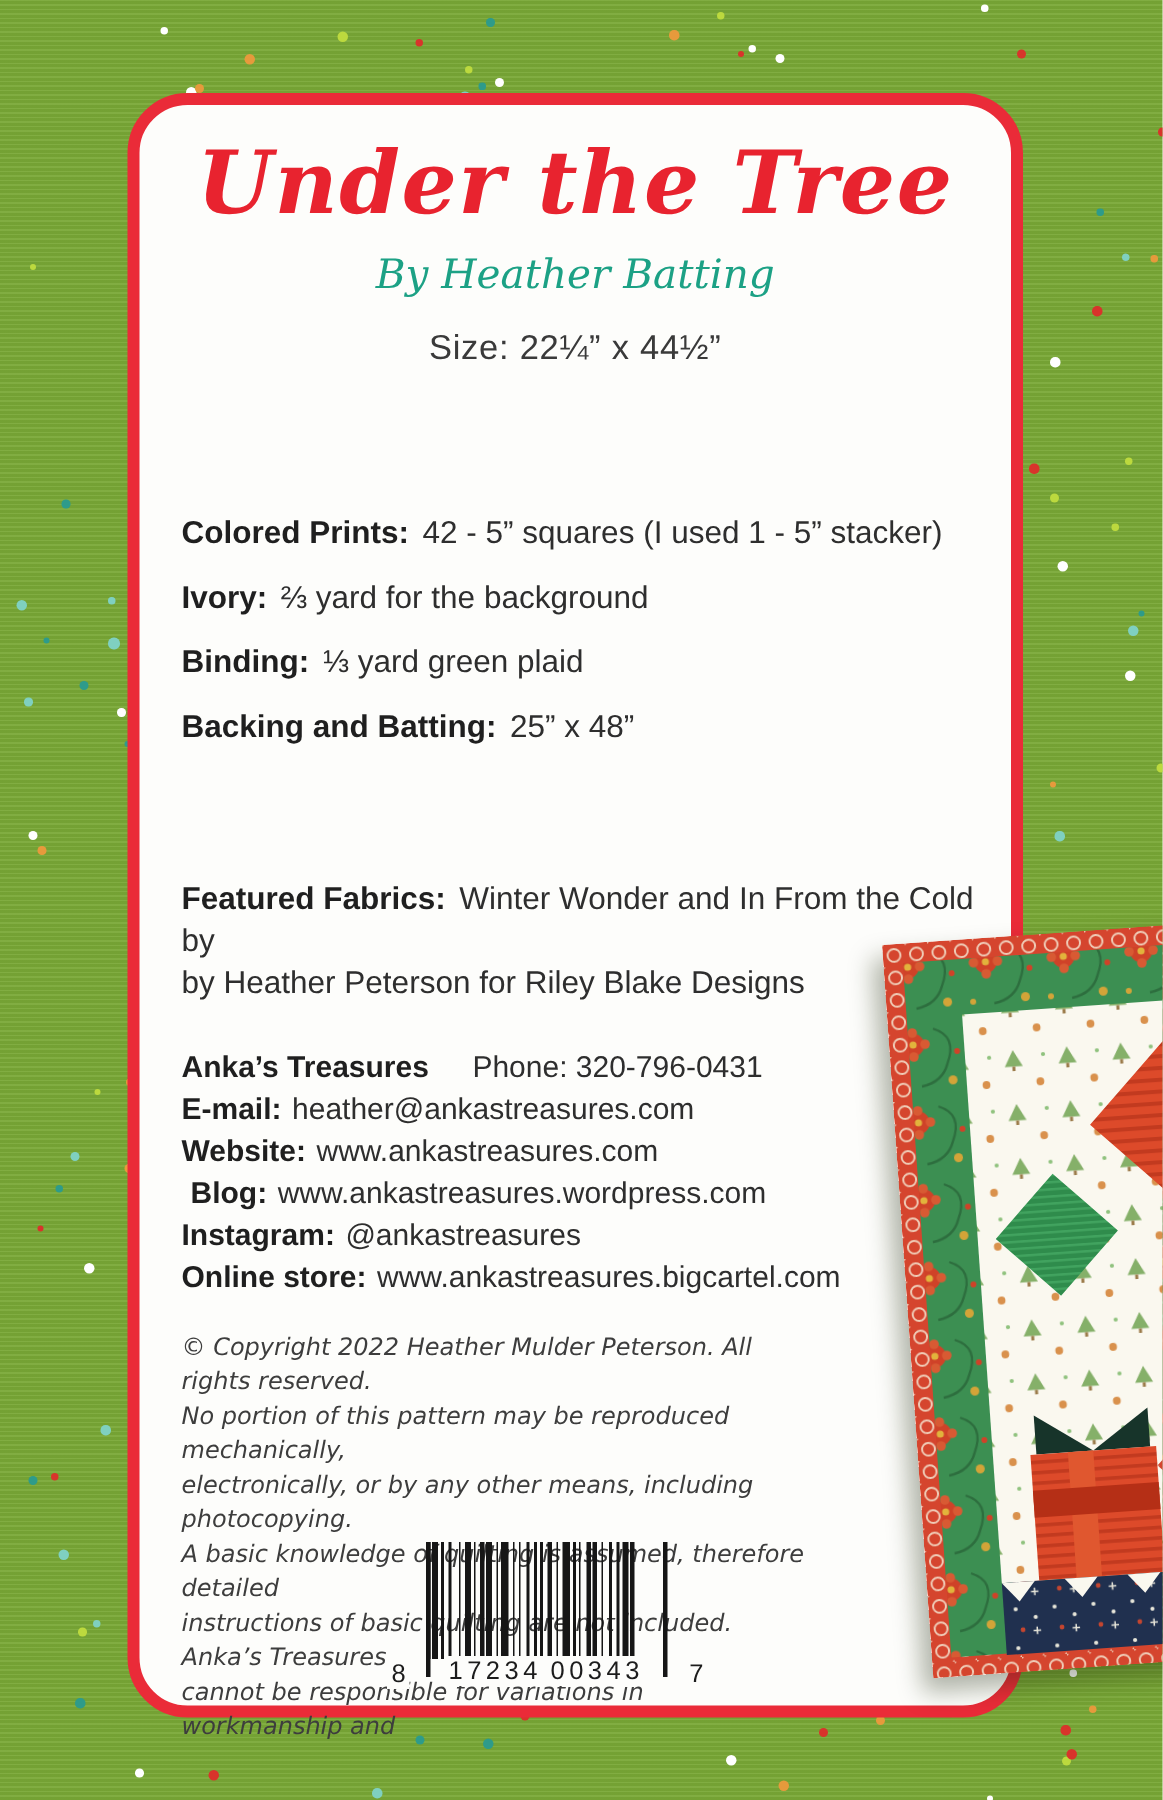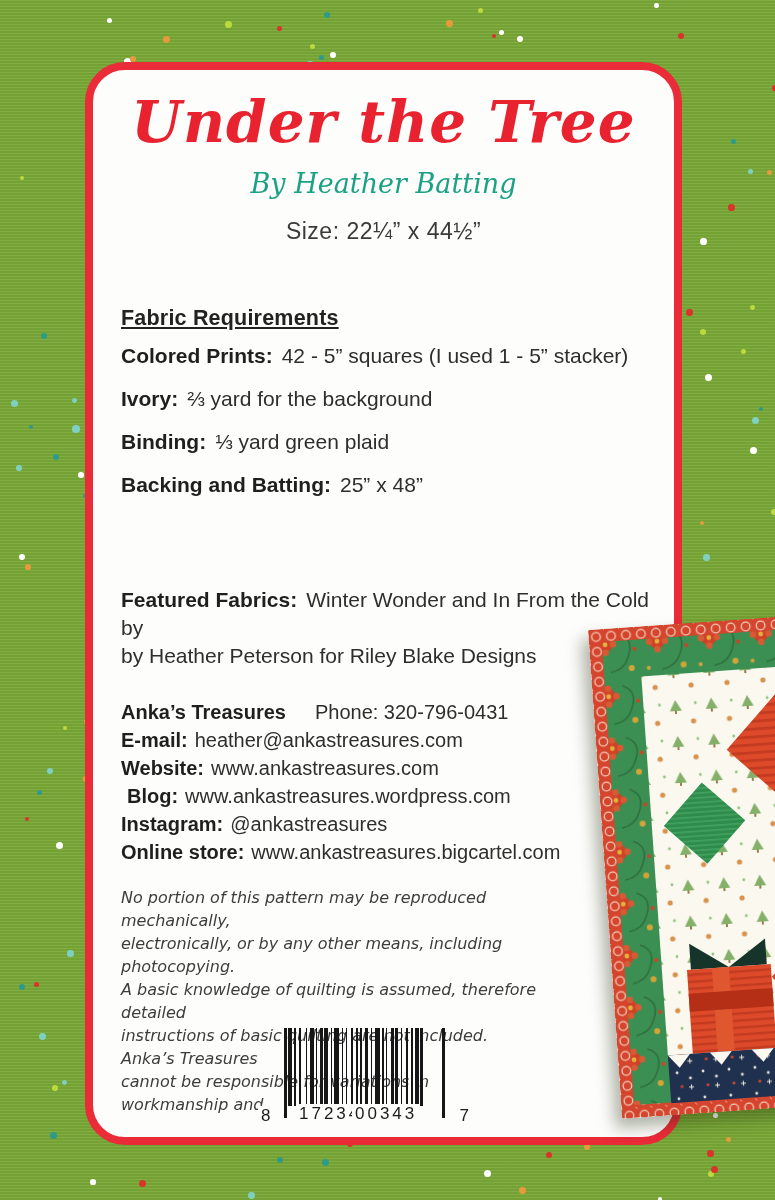--- a/index.html
+++ b/index.html
@@ -50,21 +50,21 @@
     font-family:"DejaVu Sans","Liberation Sans",sans-serif;
   }
   .barcode{top:958px;left:171px;width:200px;height:100px;}
   .bars{position:absolute;left:20px;top:0;height:78px;display:flex;}
   .bar{background:#161616;height:78px;}
   .guard{position:absolute;top:0;width:2.6px;height:90px;background:#161616;}
   .bdigits{position:absolute;top:76px;left:0;width:100%;height:22px;font-size:17px;color:#1c1c1c;}
   .bdigits span{position:absolute;background:#fdfdfb;padding:0 3px;letter-spacing:3px;}
   .bd-left{left:-6px;top:2px;letter-spacing:0 !important;}
   .bd-g1{left:32px;}
-  .bd-g2{left:88px;}
+  .bd-g2{left:100px;}
   .bd-right{right:-8px;top:2px;letter-spacing:0 !important;}
   .quilt{
     position:absolute;left:588px;top:630px;width:300px;height:490px;z-index:3;
     transform:rotate(-4deg);transform-origin:top left;
     box-shadow:-7px 9px 16px rgba(30,40,10,.35);
   }
   .quilt svg{display:block;}
 </style>
 </head>
 <body>
@@ -350,21 +350,20 @@
     <div class="dot" style="height: 4.1px; width: 4.1px; left: 700px; top: 521px; background: rgb(230, 154, 60);"></div>
     <div class="dot" style="height: 5px; width: 5px; left: 628px; top: 332px; background: rgb(255, 255, 255);"></div>
     <div class="dot" style="height: 5.8px; width: 5.8px; left: 623px; top: 407px; background: rgb(127, 208, 192);"></div>
   </div>
 
 <div class="card">
   <div class="title">Under the Tree</div>
   <div class="byline">By Heather Batting</div>
   <div class="sizeline">Size:  22¼” x 44½”</div>
 
-  <div class="req-head">Fabric Requirements</div>
 
   <div class="req-list">
     <div class="req-row">
       <span class="b">Colored Prints:</span><span>42 - 5” squares (I used 1 - 5” stacker)</span>
     </div>
     <div class="req-row">
       <span class="b">Ivory:</span><span>⅔ yard for the background</span>
     </div>
     <div class="req-row">
       <span class="b">Binding:</span><span>⅓ yard green plaid</span>
@@ -394,20 +393,21 @@
     </div>
     <div class="contact-row">
       <span class="b">Instagram:</span><span>@ankastreasures</span>
     </div>
     <div class="contact-row">
       <span class="b">Online store:</span><span>www.ankastreasures.bigcartel.com</span>
     </div>
   </div>
 
   <div class="copyright">
+    <div>© Copyright 2022 Heather Mulder Peterson.  All rights reserved.</div>
     <div>No portion of this pattern may be reproduced mechanically,</div>
     <div>electronically, or by any other means, including photocopying.</div>
     <div>A basic knowledge of quilting is assumed, therefore detailed</div>
     <div>instructions of  basic quilting are not included.   Anka’s Treasures</div>
     <div>cannot be responsible for variations in workmanship and</div>
   </div>
 
   <div class="barcode">
     <div class="bars">
         <div class="bar" style="width: 2.76px;"></div>

